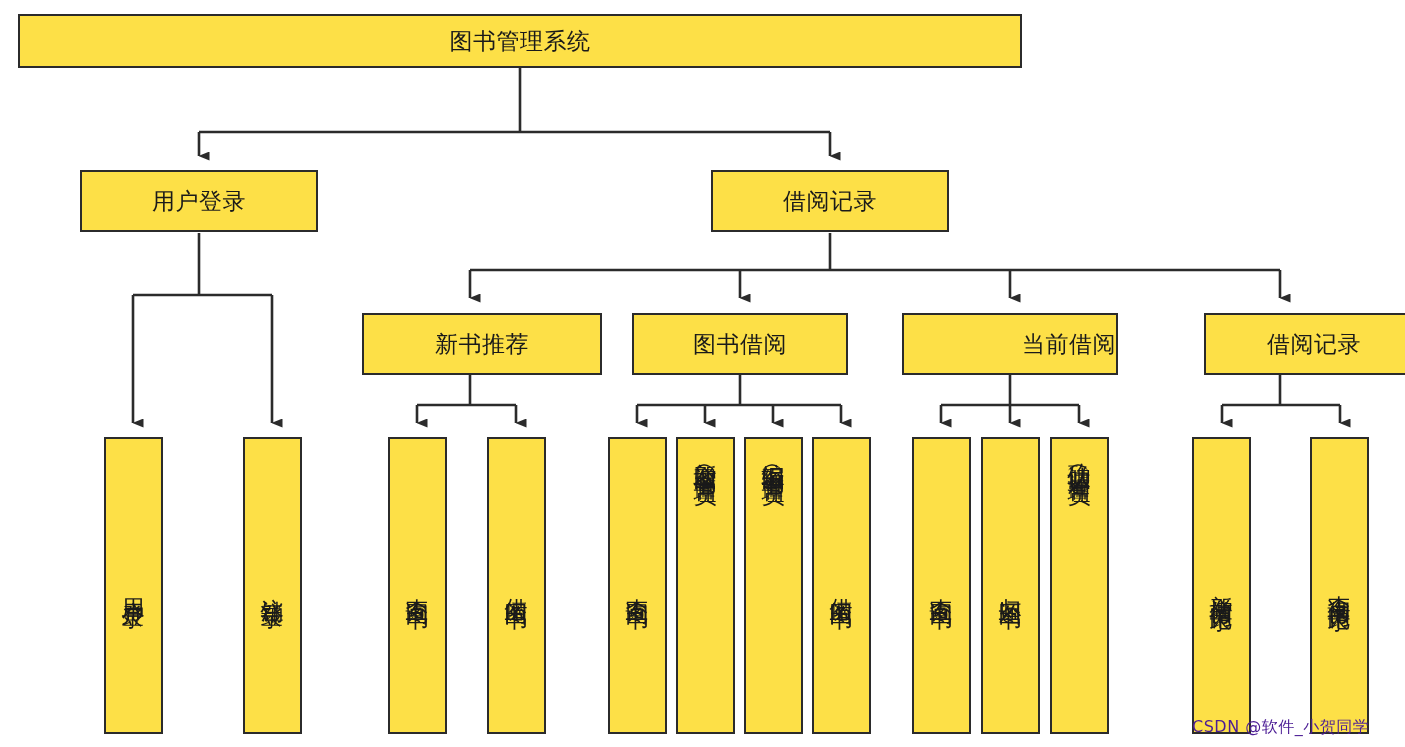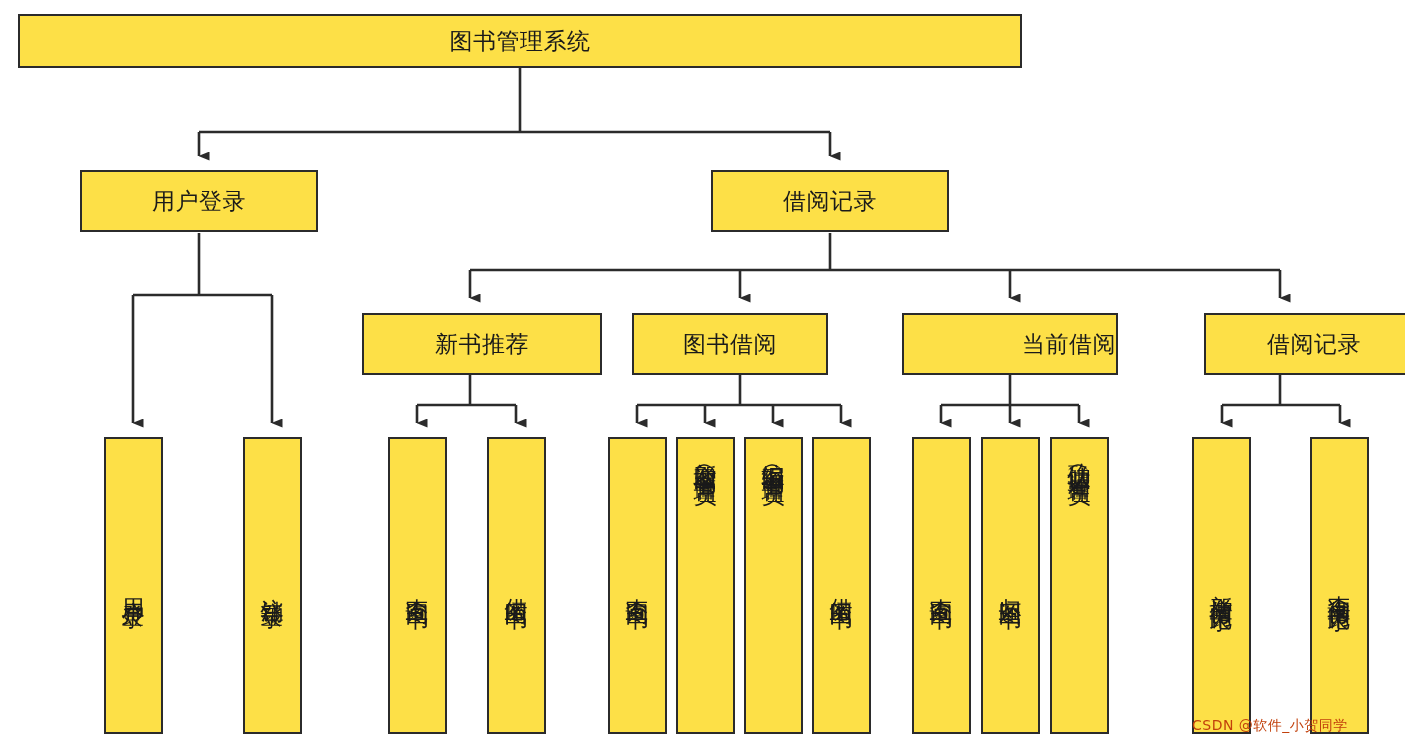--- a/index.html
+++ b/index.html
@@ -63,22 +63,22 @@
     letter-spacing: 3px;
     white-space: nowrap;
   }
   
   .node.v.centered {
     align-items: center;
     padding-top: 0;
   }
   .watermark {
     position: absolute;
-    font-size: 14px;
-    color: #c2410c;
+    font-size: 16px;
+    color: #4c1d95;
     white-space: nowrap;
     letter-spacing: 0.5px;
   }
 </style>
 </head>
 <body>
 
 <div id="canvas">
 
   <svg class="wires" viewBox="0 0 1405 747">
@@ -138,21 +138,21 @@
   <div class="node h" style="left:80px; top:170px; width:238px; height:62px;">
     <span class="lbl">用户登录</span>
   </div>
   <div class="node h" style="left:711px; top:170px; width:238px; height:62px;">
     <span class="lbl">借阅记录</span>
   </div>
 
   <div class="node h" style="left:362px; top:313px; width:240px; height:62px;">
     <span class="lbl">新书推荐</span>
   </div>
-  <div class="node h" style="left:632px; top:313px; width:196px; height:62px;">
+  <div class="node h" style="left:632px; top:313px; width:216px; height:62px;">
     <span class="lbl">图书借阅</span>
   </div>
   <div class="node h" style="left:902px; top:313px; width:216px; height:62px;justify-content:flex-end;">
     <span class="lbl">当前借阅</span>
   </div>
   <div class="node h" style="left:1204px; top:313px; width:220px; height:62px;">
     <span class="lbl">借阅记录</span>
   </div>
 
   <div class="node v centered" style="left:104px; top:437px; width:59px; height:297px;">

